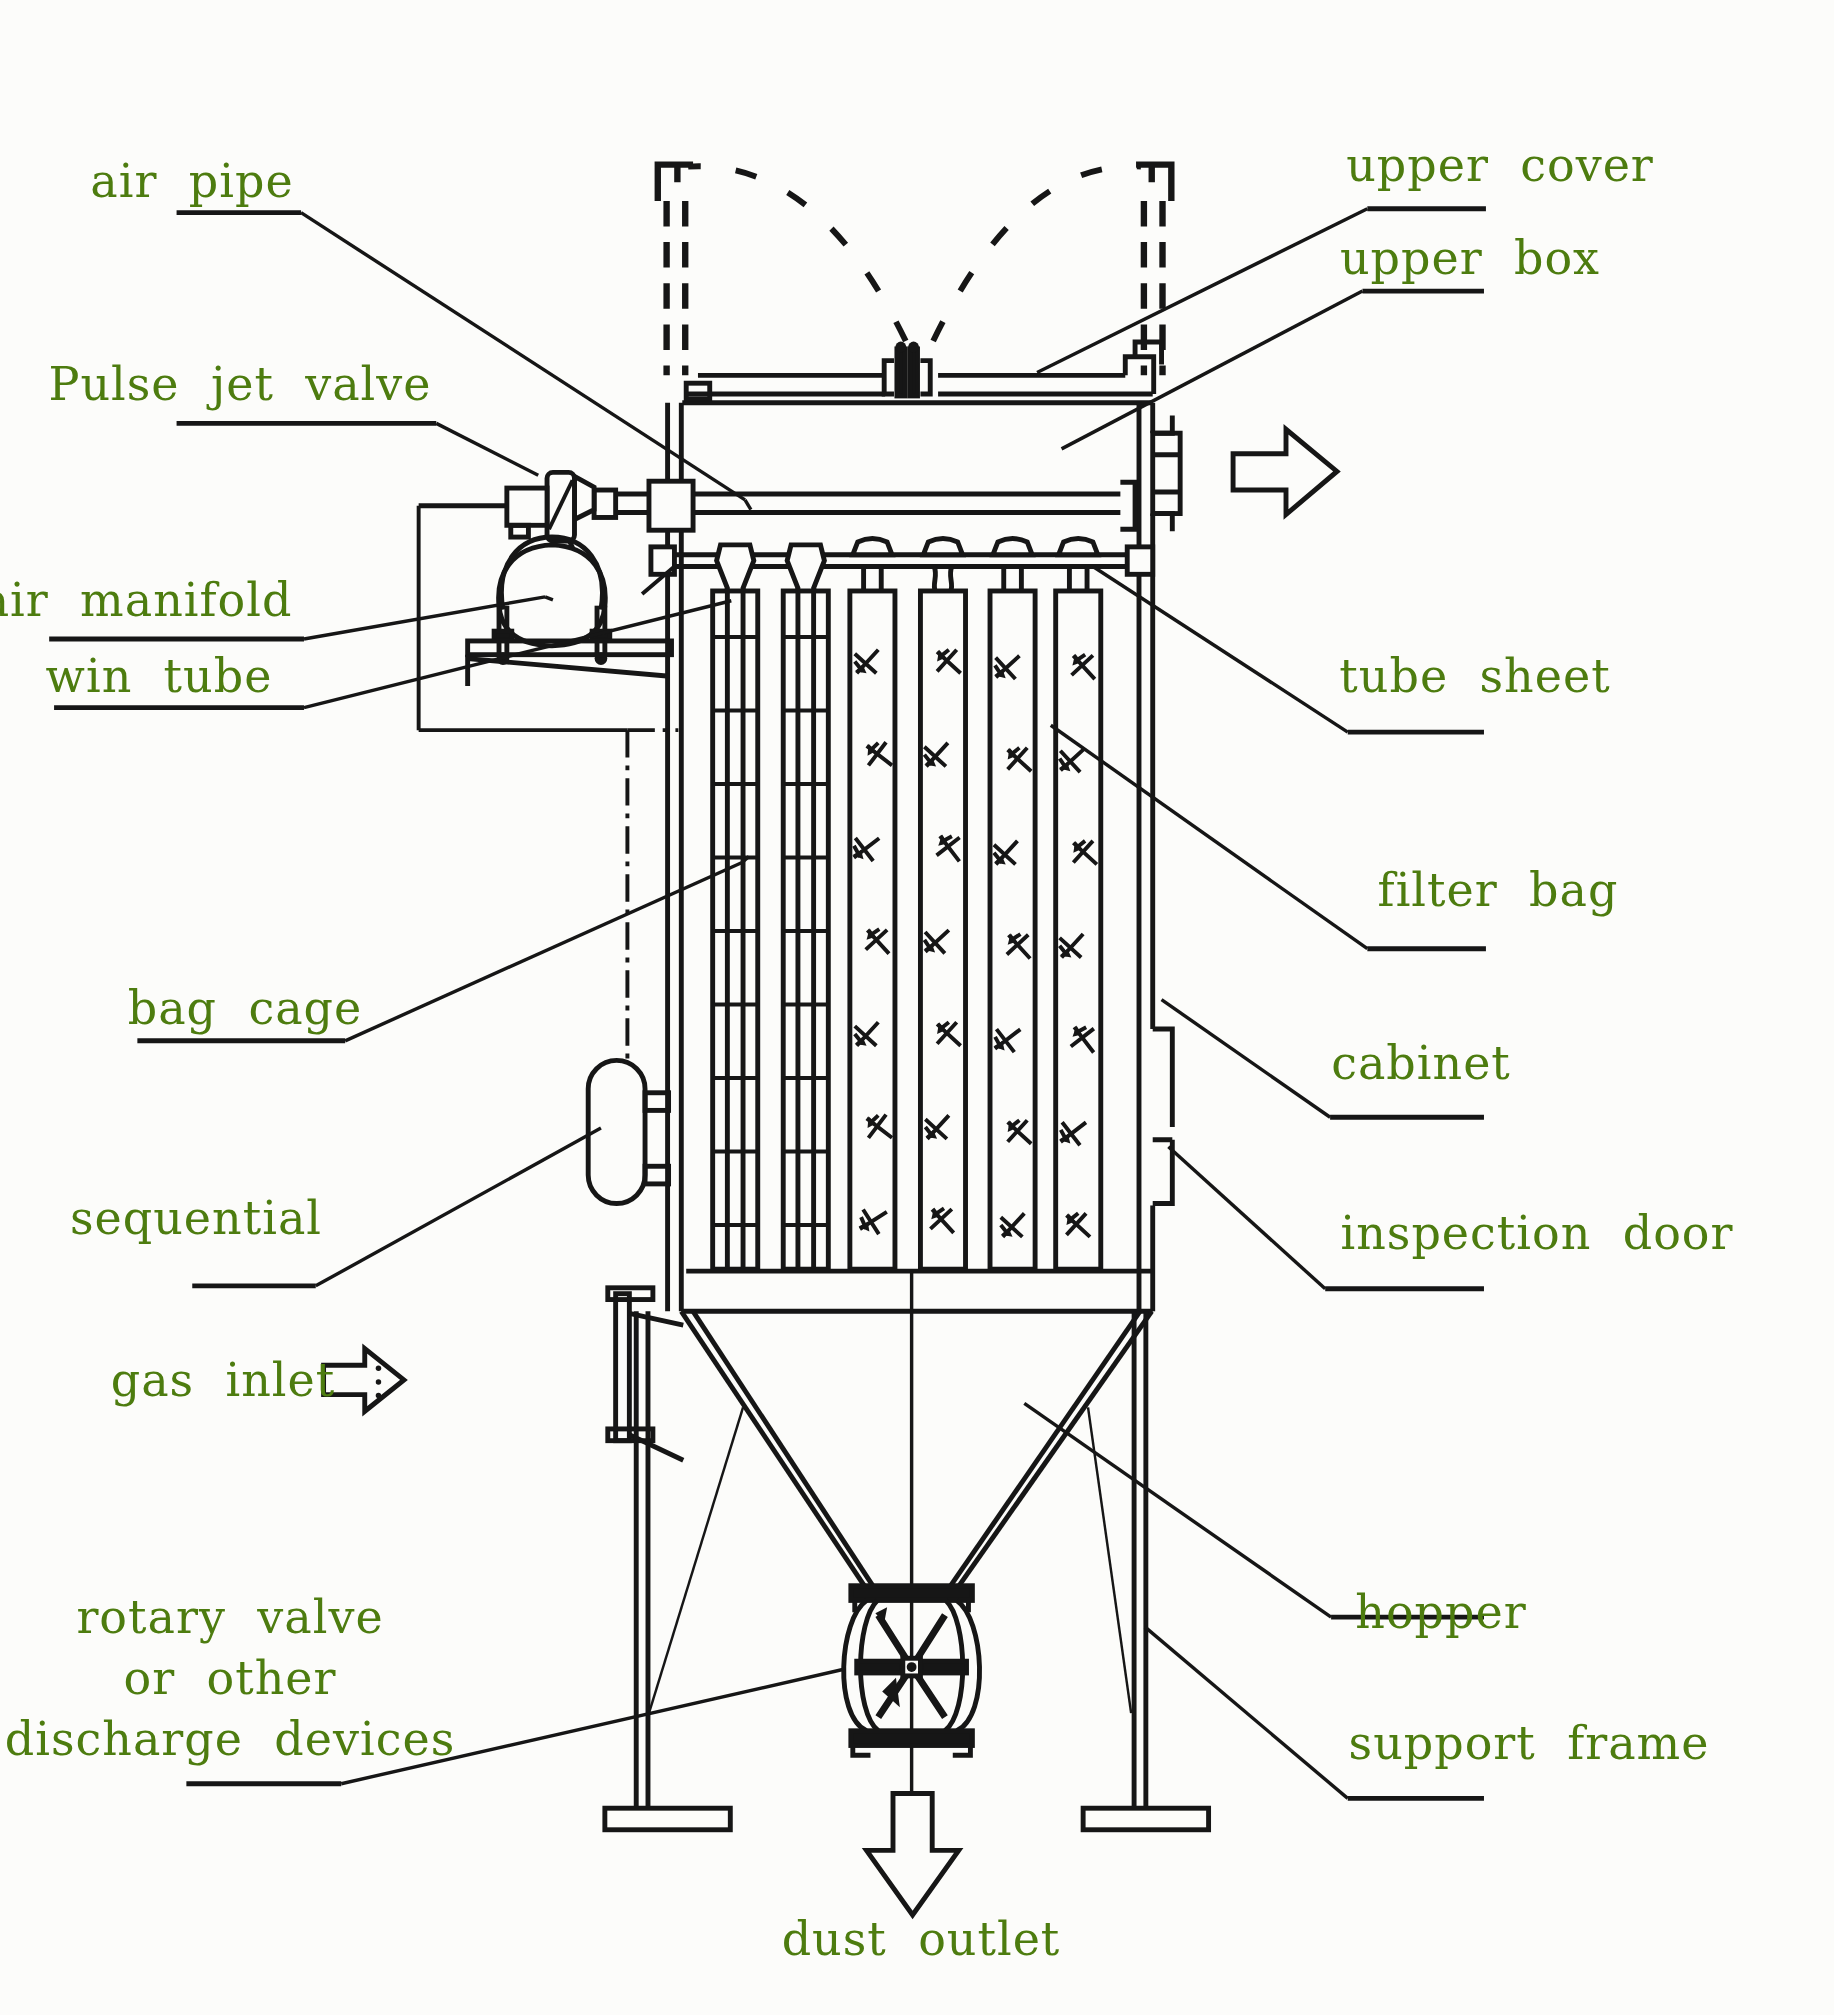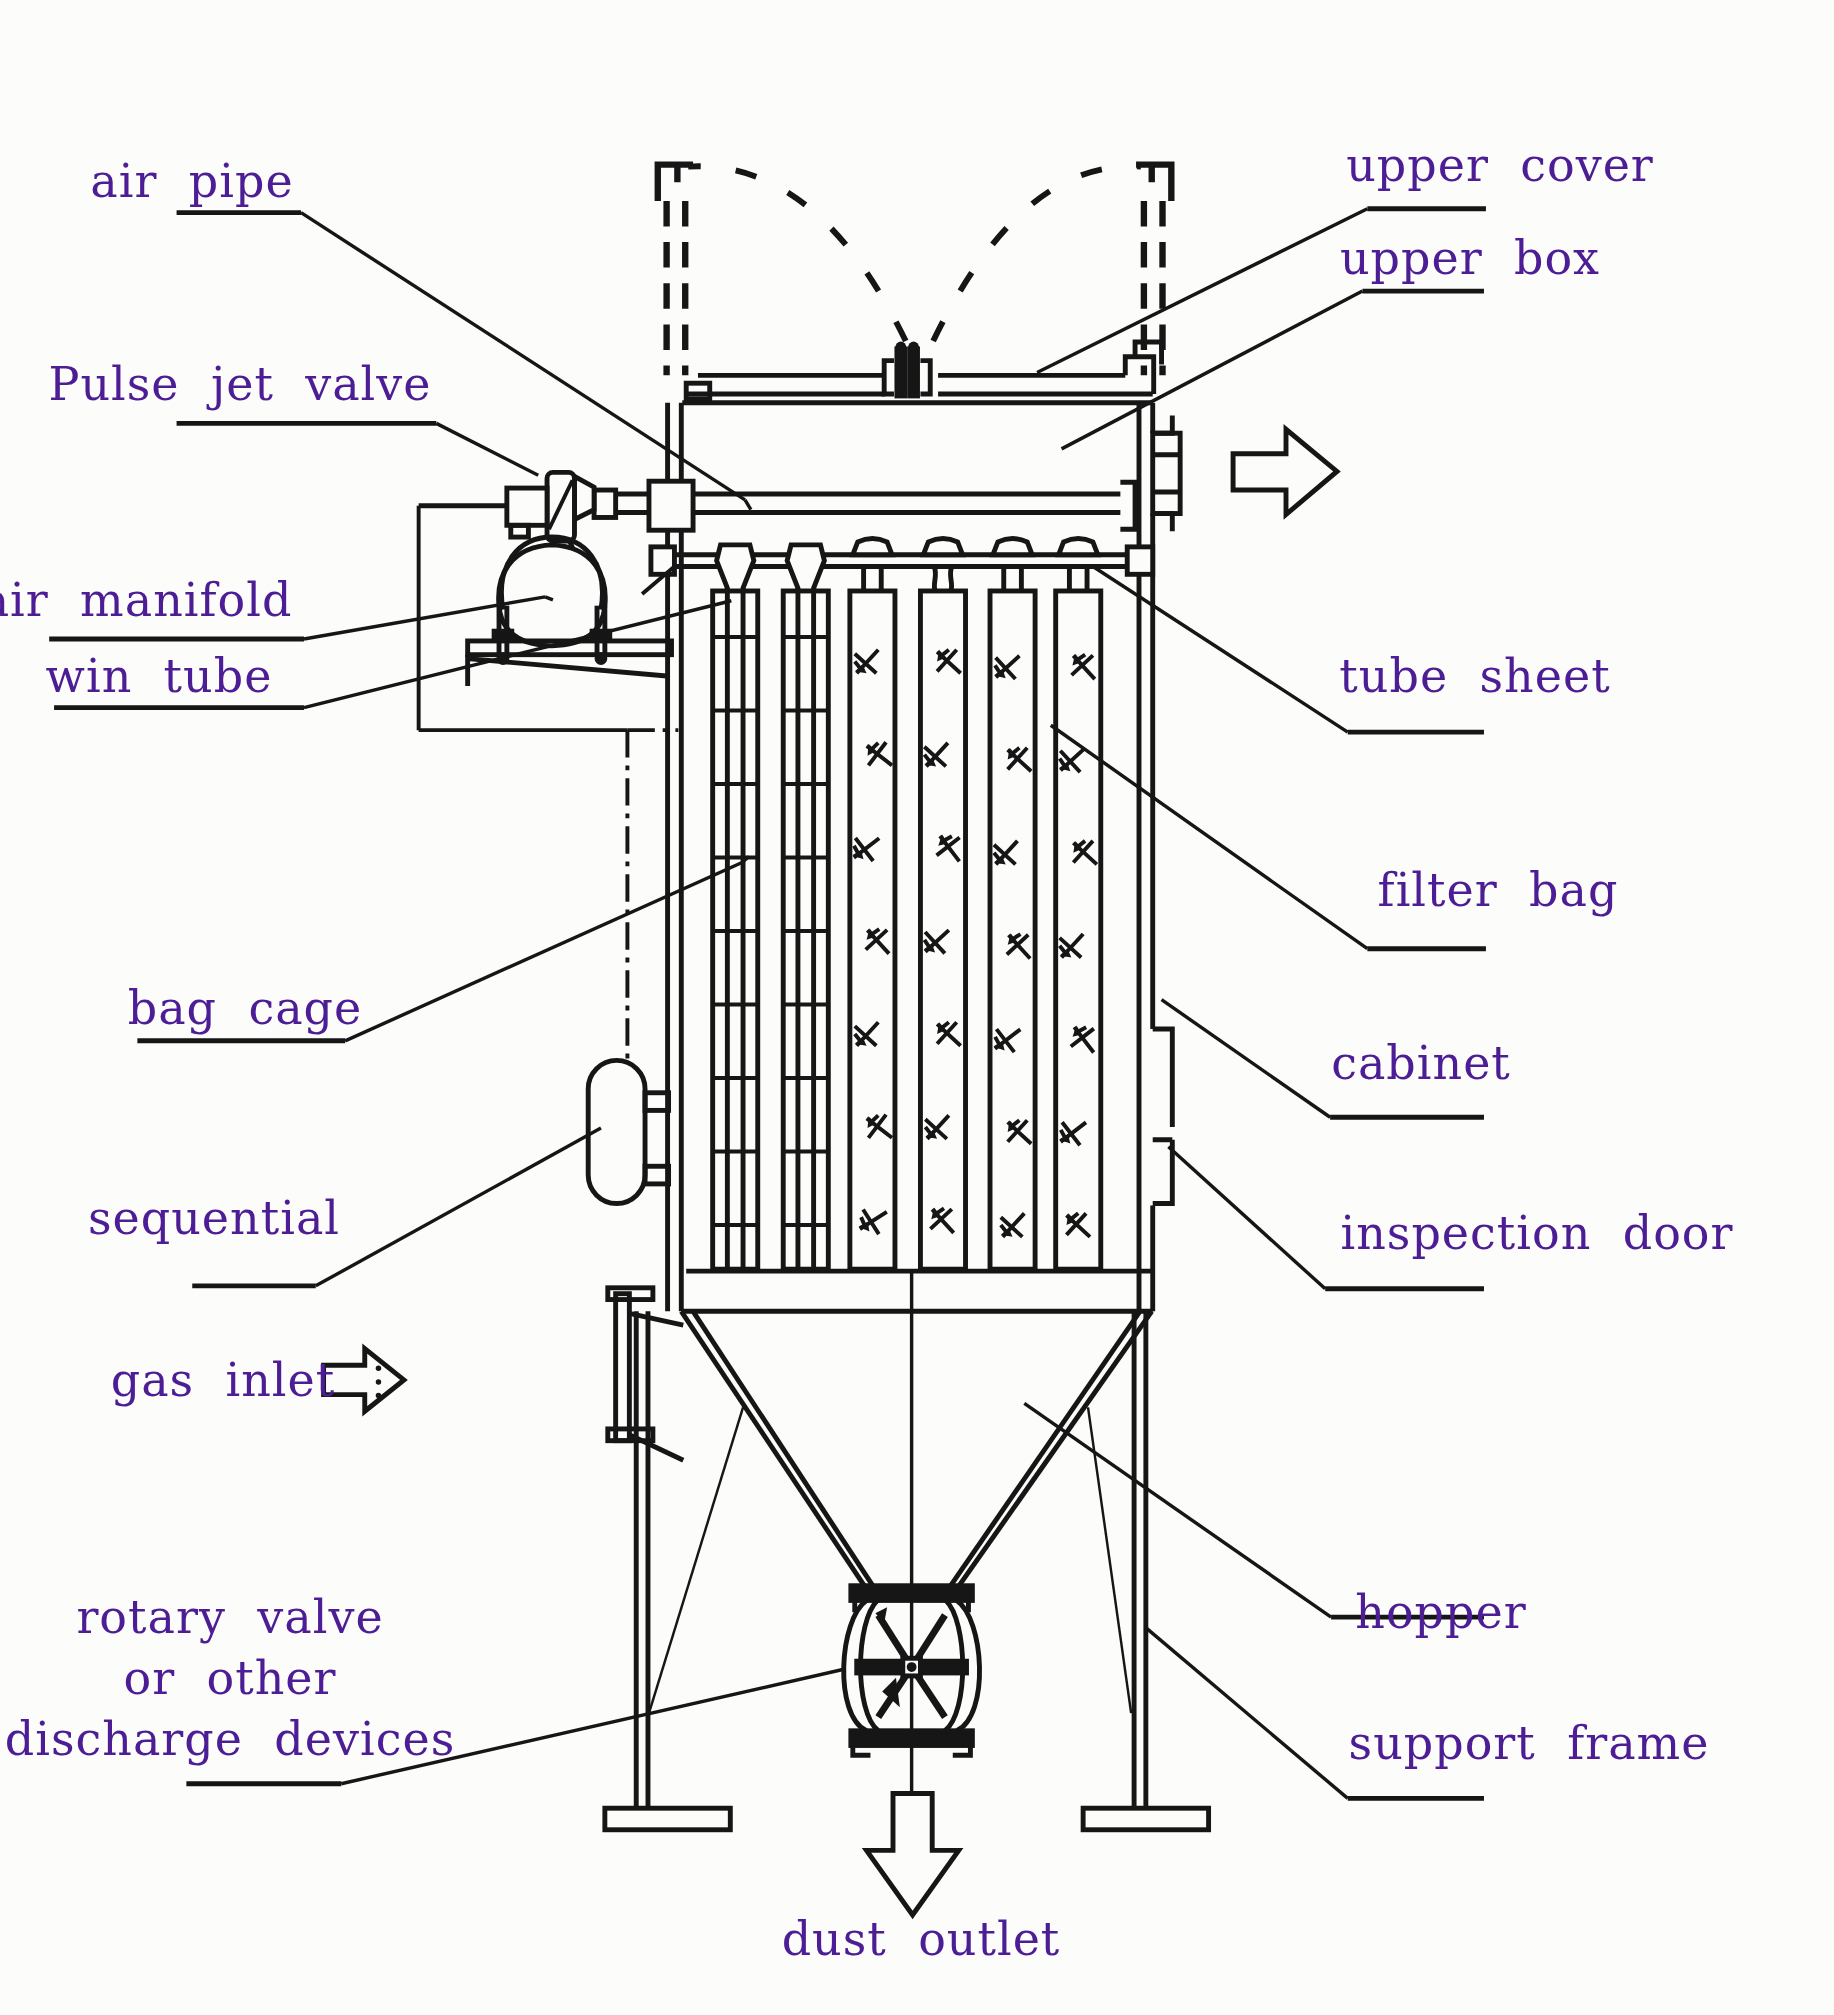--- a/index.html
+++ b/index.html
@@ -1,21 +1,21 @@
 <!DOCTYPE html>
 <html><head>
 <meta charset="utf-8">
 <style>
   html,body{margin:0;padding:0;background:#fbfbf8;}
   .stage{position:relative;width:1835px;height:2015px;background:#fcfcfa;overflow:hidden;
          font-family:"DejaVu Serif","Liberation Serif",serif;color:#1a1a1a;}
   .art{position:absolute;left:0;top:0;}
   .lbl{position:absolute;transform:translate(-50%,-50%);white-space:nowrap;
        font-size:46px;letter-spacing:1px;word-spacing:15.7px;text-align:center;line-height:61px;
-       color:#4c1d95;}
+       color:#4d7c0f;}
 </style>
 </head>
 <body>
 
 <div class="stage">
 
 <svg class="art" width="1835" height="2015" viewBox="0 0 1872 2056" fill="none" stroke="#161616" stroke-width="5" stroke-linecap="butt" stroke-linejoin="miter">
   <defs>
     <g id="mk">
       <path d="M-12,-8 L10,12 M-10,12 L12,-12 M-12,0 L-4,10" stroke="#161616" stroke-width="4" fill="none"></path>
@@ -306,21 +306,21 @@
           <line x1="1375" y1="1835" x2="1168" y2="1660"></line>
         </g>
   </g>
 </svg>
 
 <div class="lbl" style="left:192px;top:181px">air pipe</div>
 <div class="lbl" style="left:240px;top:384px">Pulse jet valve</div>
 <div class="lbl" style="left:137px;top:600px">air manifold</div>
 <div class="lbl" style="left:159px;top:676px">win tube</div>
 <div class="lbl" style="left:245px;top:1008px">bag cage</div>
-<div class="lbl" style="left:214px;top:1218px">
+<div class="lbl" style="left:196px;top:1218px">
   <div>sequential</div>
 </div>
 <div class="lbl" style="left:223px;top:1380px">gas inlet</div>
 <div class="lbl" style="left:230px;top:1678px">
   <div>rotary valve</div>
   <div>or other</div>
   <div>discharge devices</div>
 </div>
 <div class="lbl" style="left:1500px;top:165px">upper cover</div>
 

